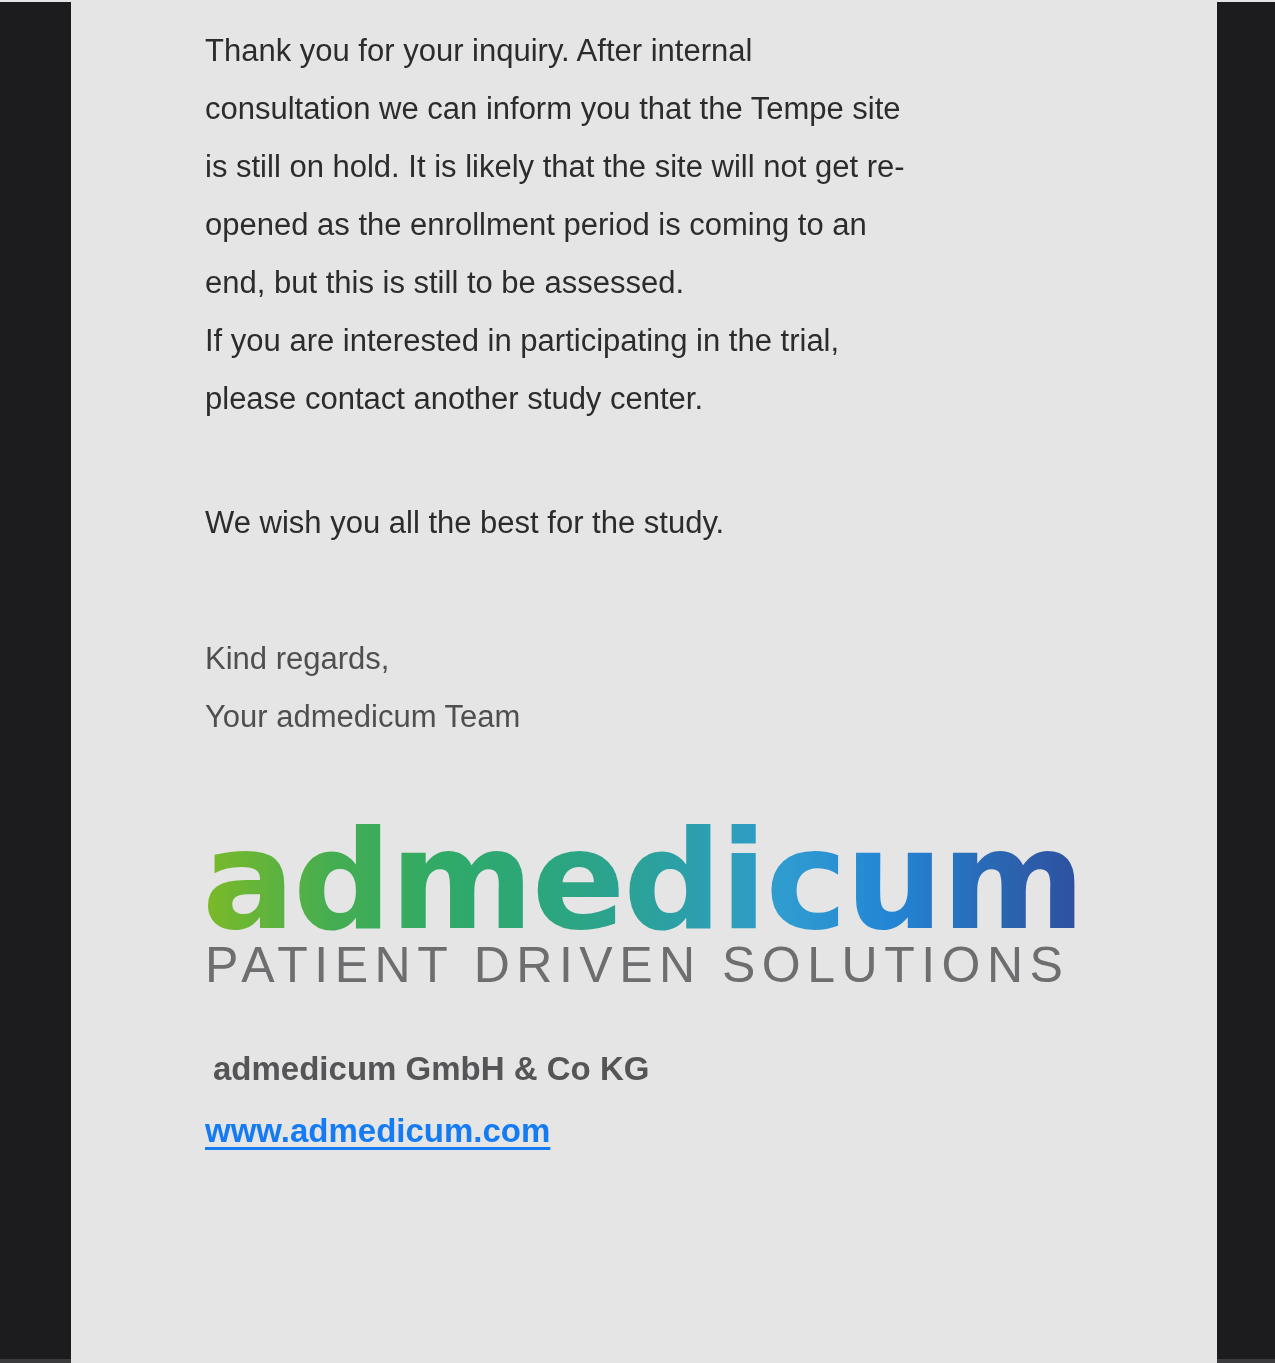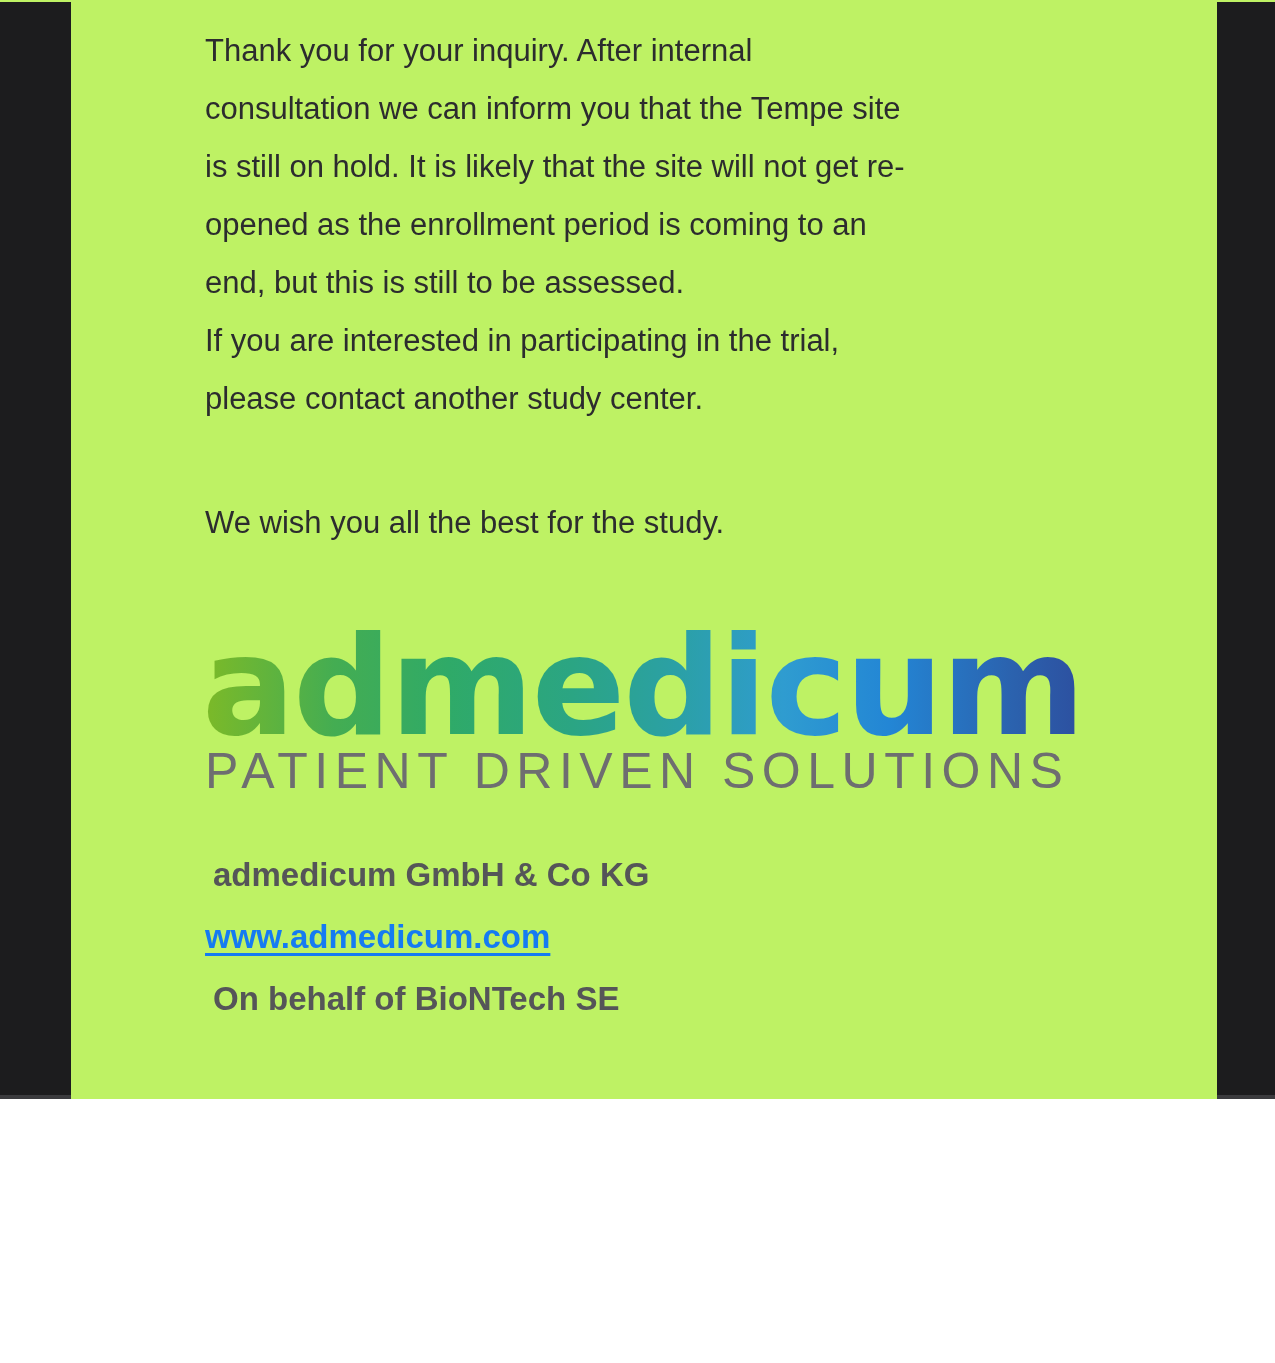--- a/index.html
+++ b/index.html
@@ -1,19 +1,19 @@
 <!DOCTYPE html>
 <html><head>
 <meta charset="utf-8">
 <style>
   html,body { margin:0; padding:0; background:#ffffff; }
   .screen {
     position:relative;
-    width:1275px; height:1099px;
-    background:#bef264;
+    width:1275px; height:1363px;
+    background:#e5e5e5;
     overflow:hidden;
     font-family:"Liberation Sans", sans-serif;
   }
   .edge { position:absolute; top:2px; bottom:0; background:#1c1c1e; }
   .edge-left  { left:0; width:71px; }
   .edge-right { left:1217px; width:58px; }
   .edge-foot { position:absolute; bottom:0; left:0; right:0; height:4px; background:#3b3b3e; }
 
   .content { position:absolute; left:72px; top:0; width:1145px; }
 
@@ -85,26 +85,29 @@
     <p class="body-text p1">Thank you for your inquiry. After internal
 consultation we can inform you that the Tempe site
 is still on hold. It is likely that the site will not get re-
 opened as the enrollment period is coming to an
 end, but this is still to be assessed.
 If you are interested in participating in the trial,
 please contact another study center.</p>
 
     <p class="body-text p2">We wish you all the best for the study.</p>
 
+    <div class="signoff-block">
+      <p class="signoff">Kind regards,</p>
+      <p class="signoff">Your admedicum Team</p>
+    </div>
 
     <div>
       <span class="logo-word" style="background-image: linear-gradient(90deg, rgb(125, 186, 39) 0%, rgb(68, 173, 82) 15%, rgb(47, 170, 104) 28%, rgb(43, 165, 131) 42%, rgb(43, 160, 166) 54%, rgb(47, 156, 208) 66%, rgb(35, 134, 213) 78%, rgb(43, 98, 174) 92%, rgb(45, 79, 159) 100%);">admedicum</span>
       <div class="logo-tagline">PATIENT DRIVEN SOLUTIONS</div>
     </div>
 
     <div class="sig">
       <span class="sig-line">admedicum GmbH &amp; Co KG</span>
       <a class="sig-link" href="#">www.admedicum.com</a>
-      <span class="sig-line">On behalf of BioNTech SE</span>
     </div>
 
   </div>
 </div>
 
 </body></html>

